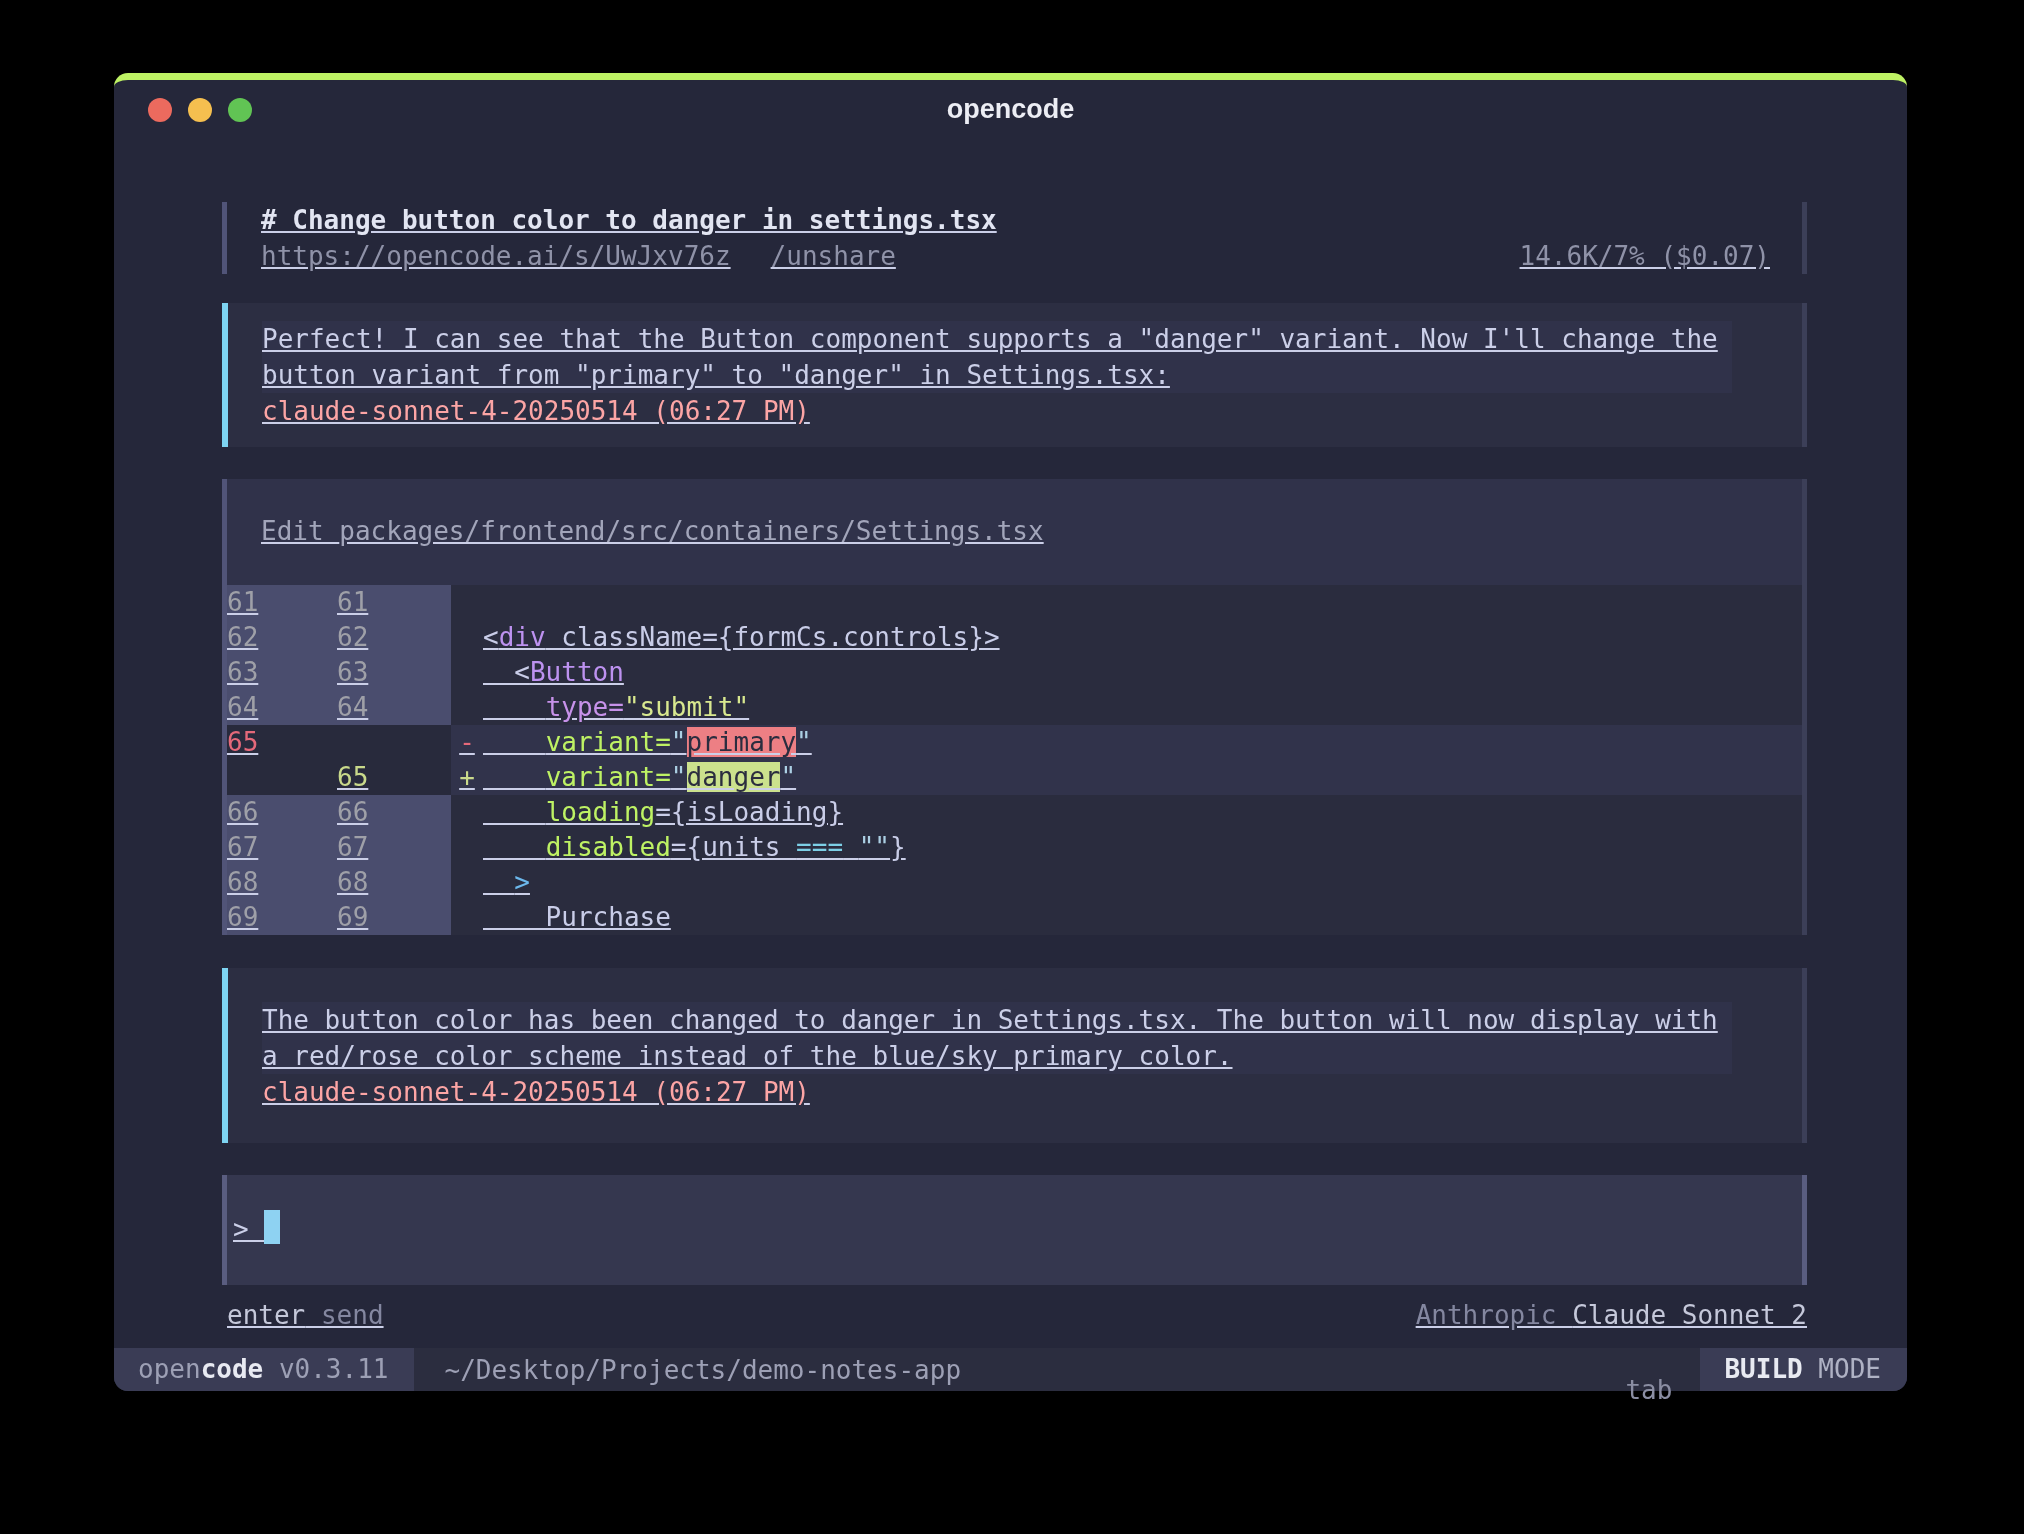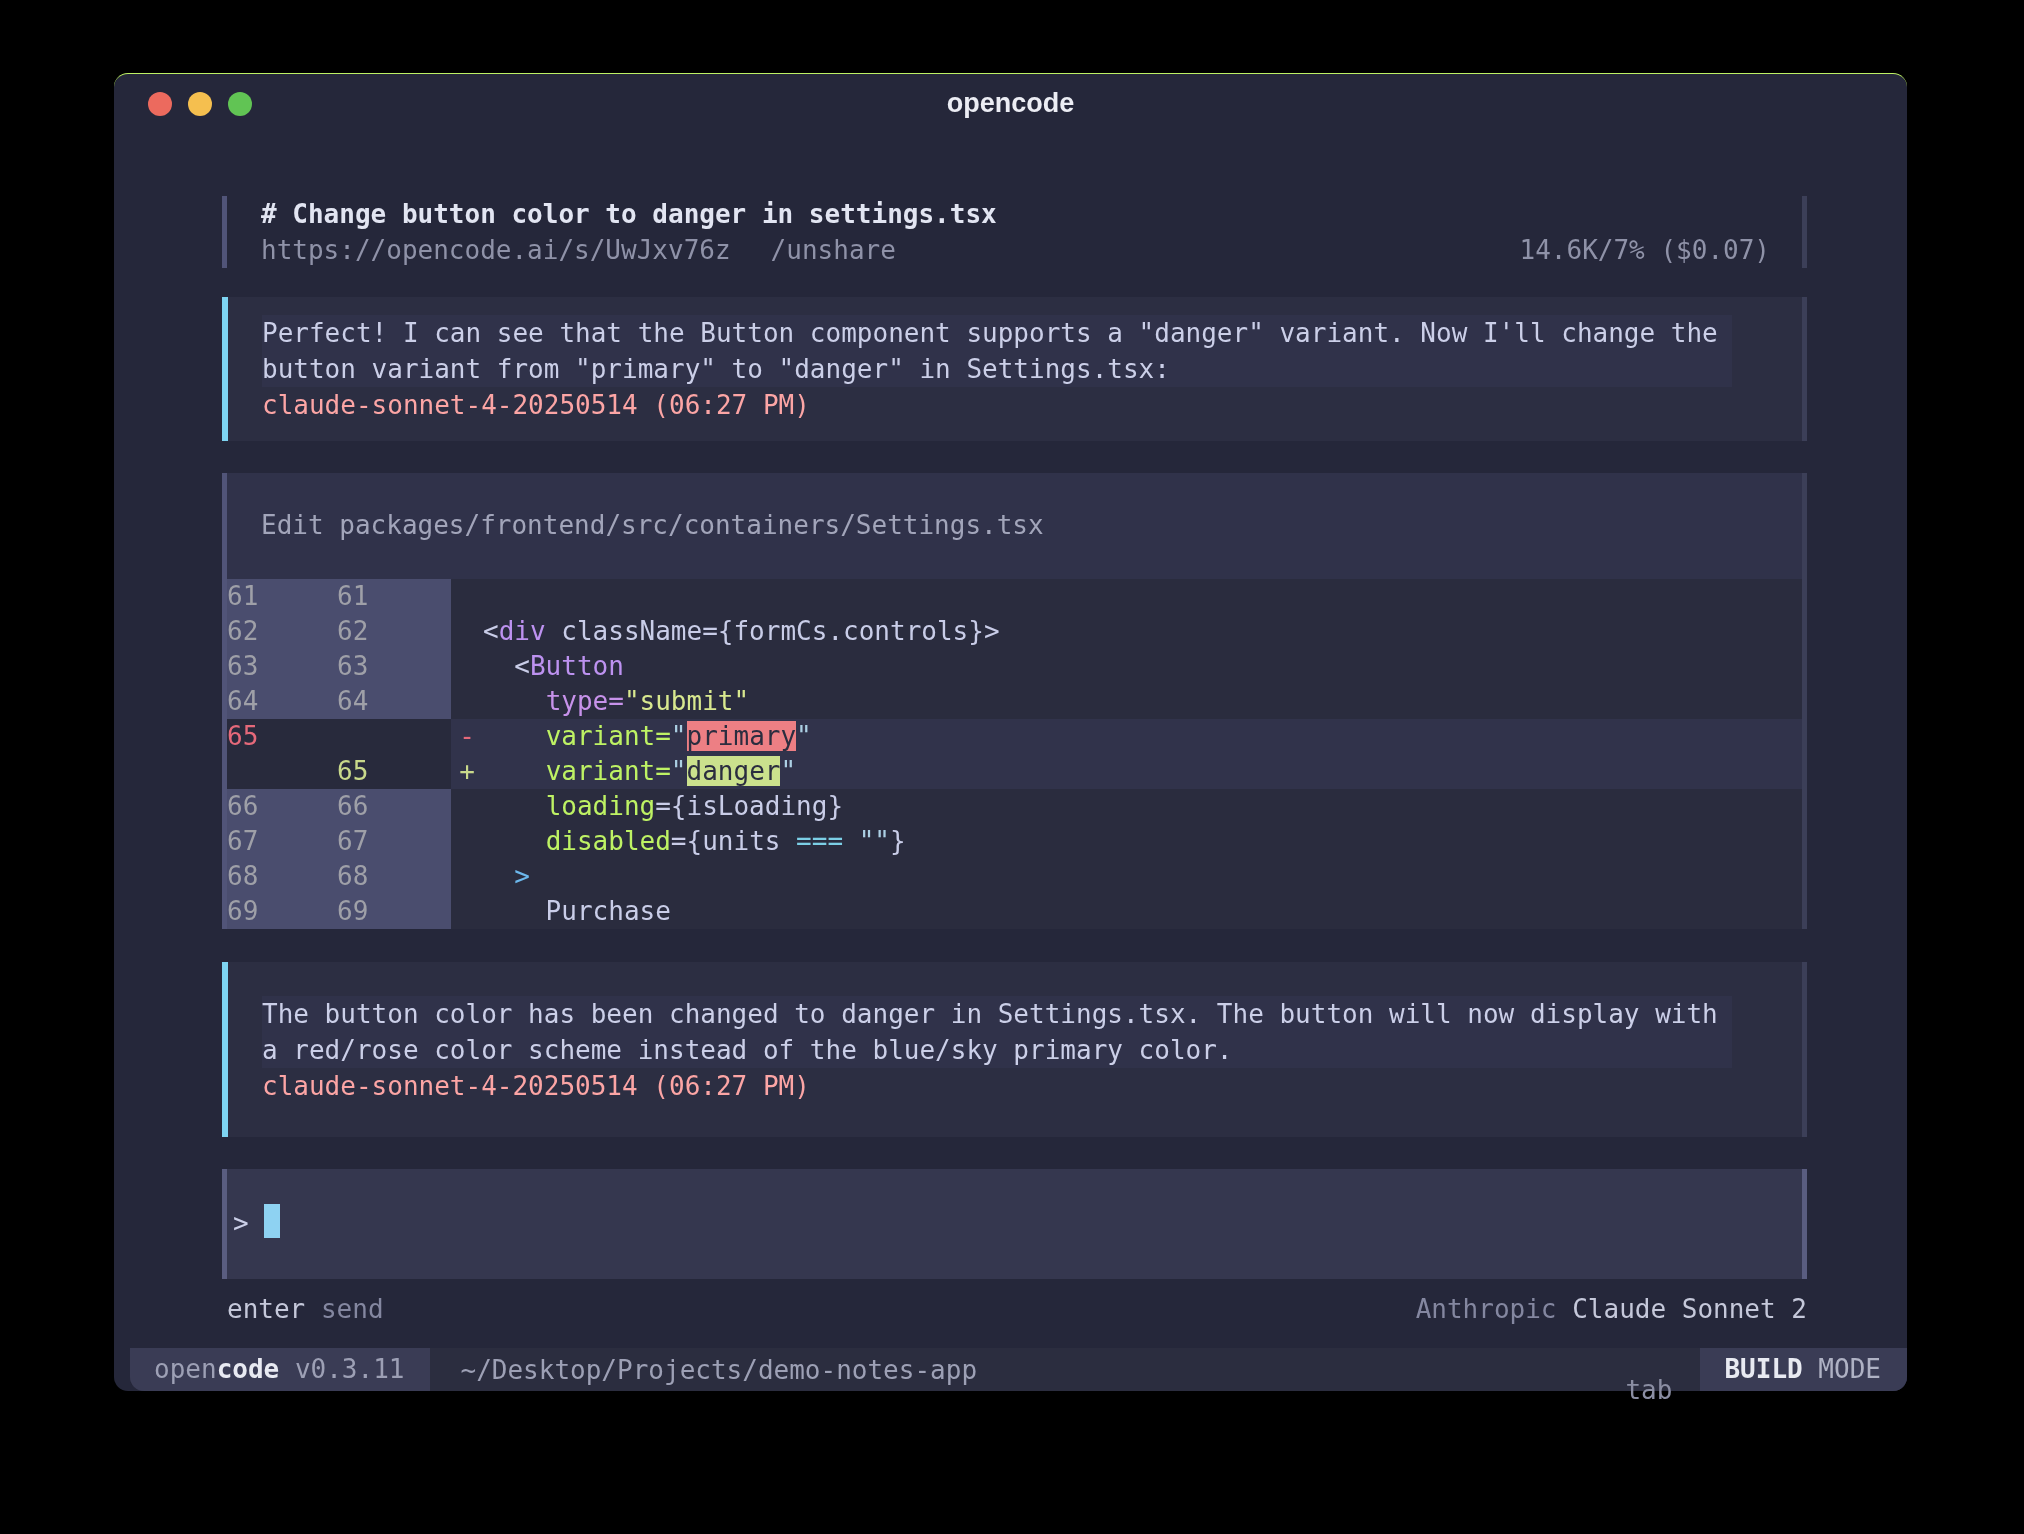--- a/index.html
+++ b/index.html
@@ -1,21 +1,21 @@
 <!DOCTYPE html>
 <html><head>
 <meta charset="utf-8">
 <style>
   * { margin:0; padding:0; box-sizing:border-box; }
   html,body { width:2024px; height:1534px; background:#000; overflow:hidden; }
   body { font-family:"DejaVu Sans Mono","Liberation Mono",monospace; font-size:26px; color:#CBCFE8; }
 
   .window {
     position:absolute; left:114px; top:73px; width:1793px; height:1318px;
-    background:#25273A; border-radius:14px; border-top:1px solid #bef264;
+    background:#25273A; border-radius:14px; border-top:7px solid #bef264;text-decoration:underline;
   }
 
   
   .titlebar { position:relative; height:58px; }
   .lights { position:absolute; left:34px; top:18px; display:flex; gap:16px; }
   .light { width:24px; height:24px; border-radius:50%; }
   .light.red { background:#EC6A5E; }
   .light.yellow { background:#F5BF4F; }
   .light.green { background:#61C454; }
   .win-title {
@@ -82,21 +82,21 @@
   .prompt-line { line-height:40px; white-space:pre; color:#CBCFE8; }
   .cursor { display:inline-block; width:16px; height:34px; background:#8ED2F2; vertical-align:-6px; }
 
   
   .hints { display:flex; justify-content:space-between; margin:12px 100px 0 113px; line-height:36px; white-space:pre; }
   .hint-dim { color:#8487A0; }
   .hint-lit { color:#C5C8DA; }
 
   
   .statusbar {
-    position:absolute; left:16px; right:0; bottom:0; height:43px;
+    position:absolute; left:0; right:0; bottom:0; height:43px;
     background:#2B2D3F; border-radius:0 0 14px 14px;
     display:flex; align-items:center; white-space:pre; color:#9DA0B5;
   }
   .seg { background:#3A3C55; height:43px; line-height:43px; flex:none; }
   .seg-version { padding:0 26px 0 24px; border-radius:0 0 0 14px; }
   .seg-mode { padding:0 26px 0 24px; border-radius:0 0 14px 0; margin-left:10px; }
   .sb-bold { color:#E8EAF2; font-weight:bold; }
   .sb-cwd { margin-left:30px; }
   .sb-tab { margin-left:auto; color:#8B8EA3; padding-right:18px;margin-top:40px; }
   .sb-mode-rest { color:#AFB2C4; }

